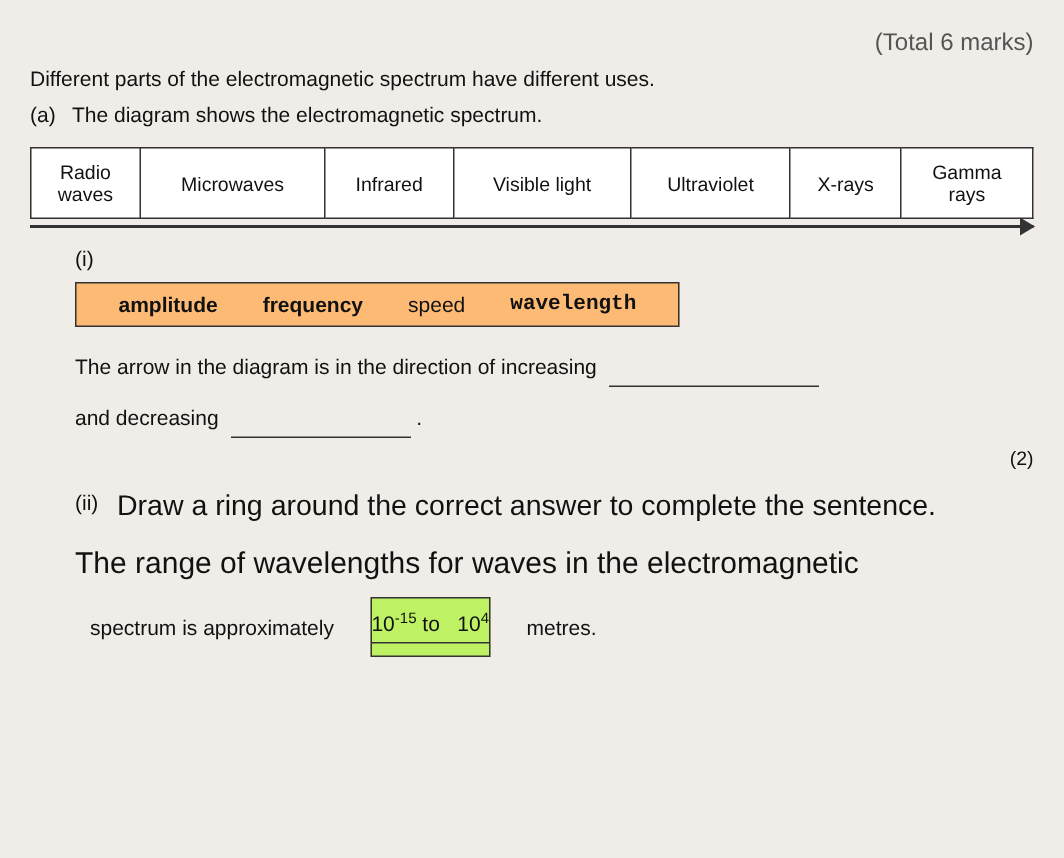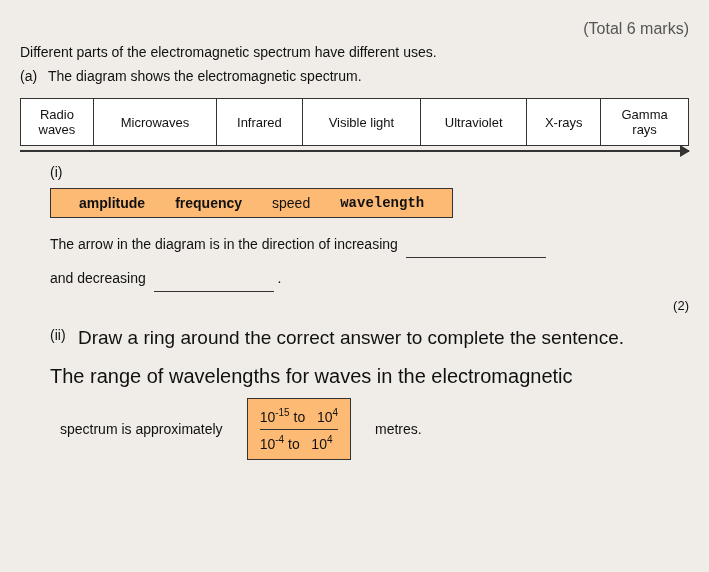--- a/index.html
+++ b/index.html
@@ -124,22 +124,22 @@
     }
     .spectrum-label {
       font-size: 14px;
       display: flex;
       align-items: center;
       gap: 24px;
       margin-left: 10px;
     }
     .choice-box {
       border: 1.5px solid #333;
-      background: #fdba74;
-      padding: 6px 12px;
+      background: #bef264;
+      padding: 6px 0;
       display: inline-block;
     }
     .choice-row {
       font-size: 14px;
       padding: 2px 0;
     }
     .metres-text {
       font-size: 14px;
     }
     sup {
@@ -232,20 +232,17 @@
   <div class="range-sentence">The range of wavelengths for waves in the electromagnetic</div>
 
   <div class="spectrum-label">
     <span>spectrum is approximately</span>
 
     <div class="choice-box">
       <div class="choice-row">
         10<sup>-15</sup> to &nbsp; 10<sup>4</sup>
       </div>
       <div style="border-top: 1px solid #333; margin: 2px 0;"></div>
-      <div class="choice-row">
-        10<sup>-4</sup> to &nbsp; 10<sup>4</sup>
-      </div>
     </div>
 
     <span class="metres-text">metres.</span>
   </div>
 </div>
 
 </body></html>

